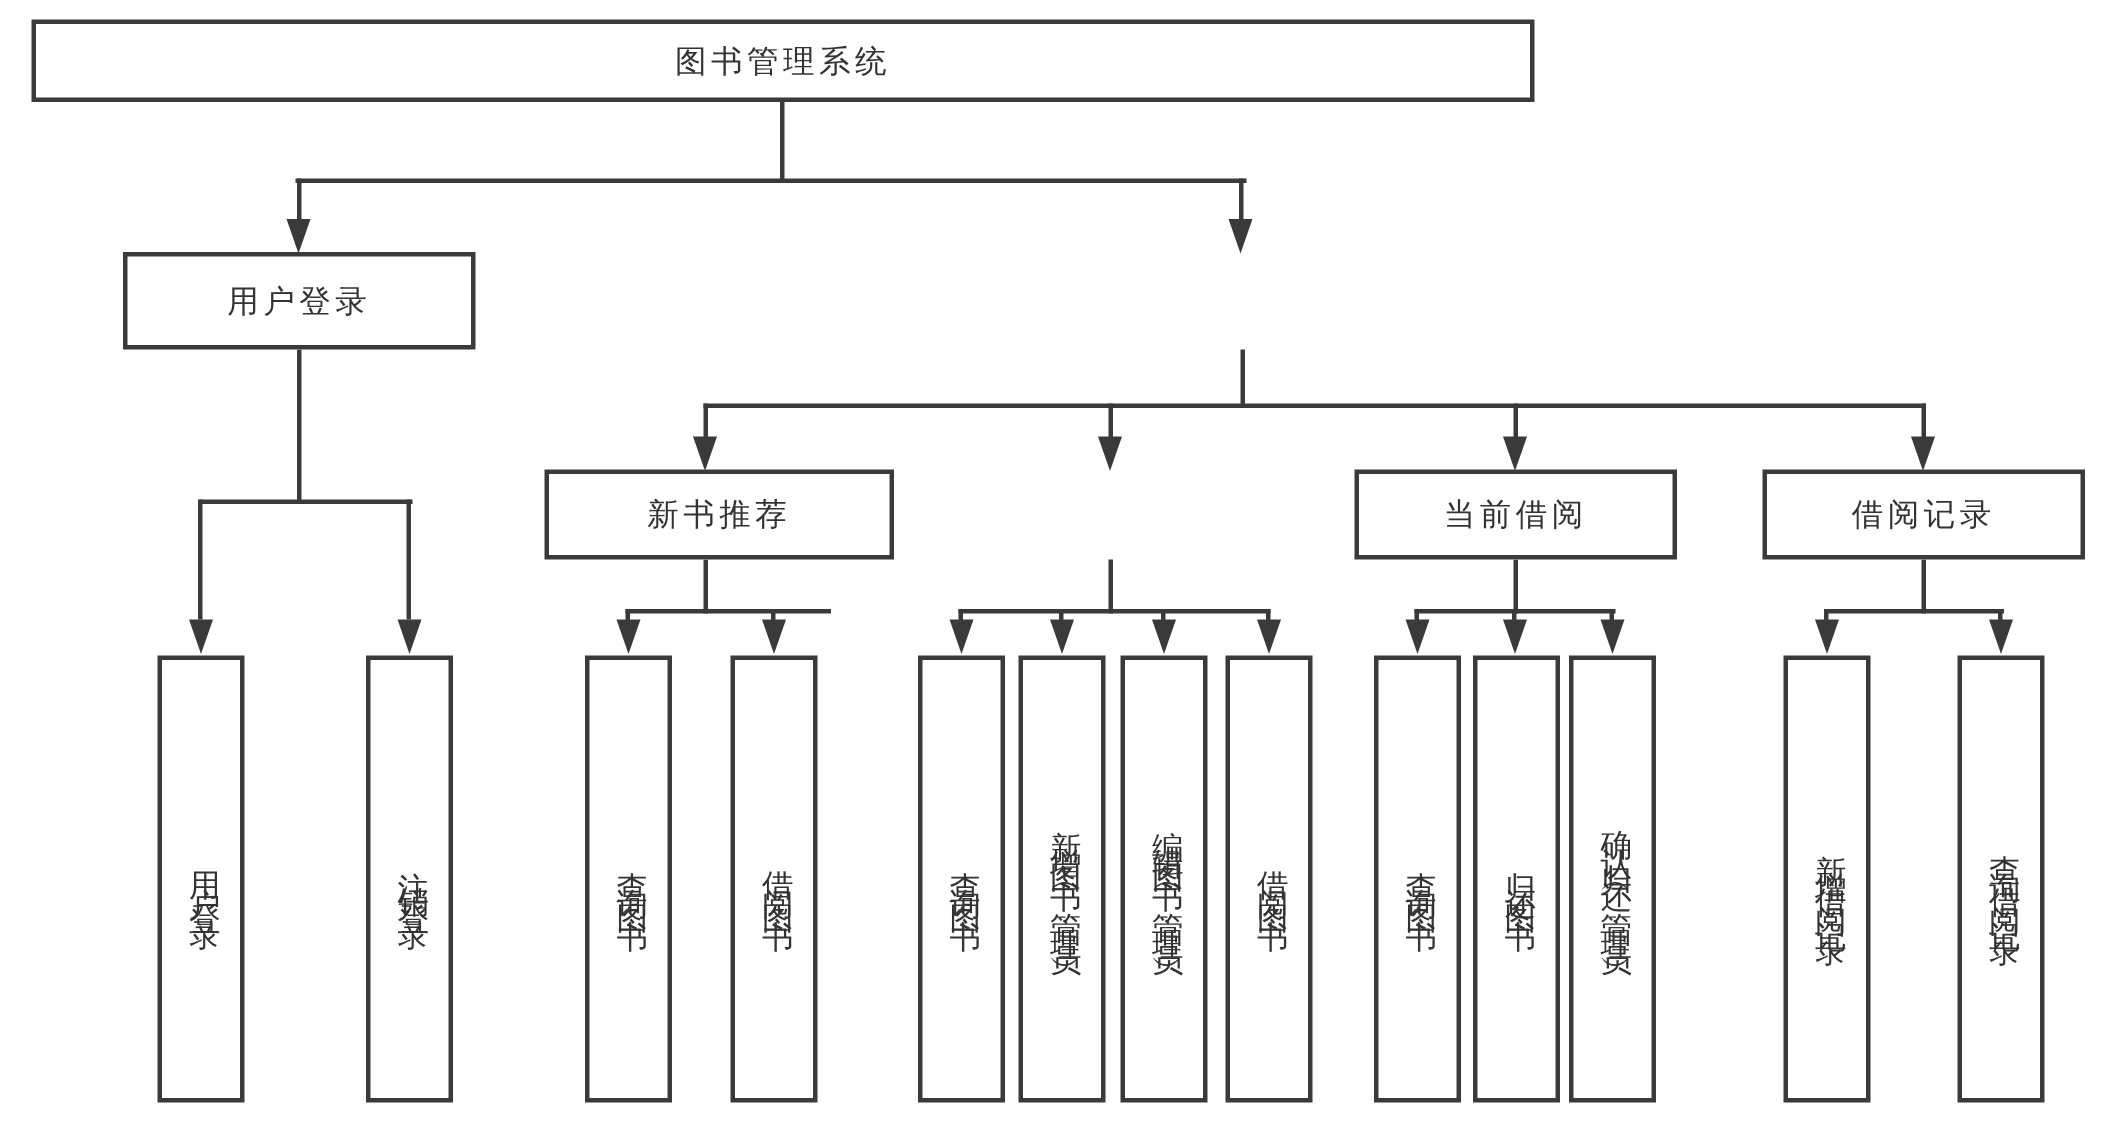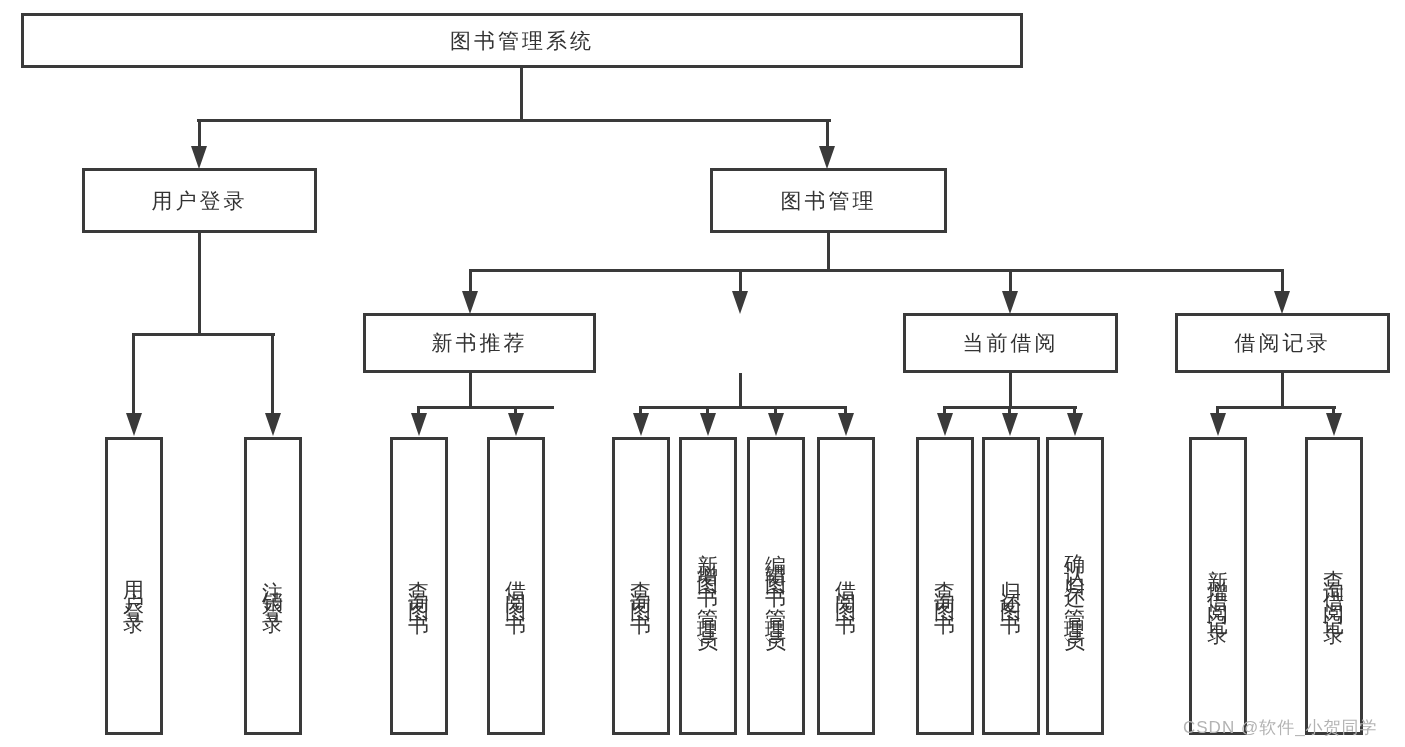--- a/index.html
+++ b/index.html
@@ -1,20 +1,20 @@
 <!DOCTYPE html>
 <html><head>
 <meta charset="utf-8">
 <style>
   html,body { margin:0; padding:0; background:#ffffff; }
   .stage {
     position:relative;
     width:1405px; height:747px;
     background:#ffffff;
-    font-family:Liberation Sans, sans-serif;
+    font-family:Liberation Mono, monospace;
     overflow:hidden;
   }
   .box {
     position:absolute;
     box-sizing:border-box;
     border:3px solid #3a3a3a;
     background:#ffffff;
     display:flex;
     align-items:center;
     justify-content:center;
@@ -112,23 +112,20 @@
   <div class="line" style="left:1332px;top:406px;width:3px;height:9px"></div>
   <div class="head" style="left:1326px;top:413px"></div>
 
   <div class="box hbox" style="left:21px;top:13px;width:1002px;height:55px">
     <span class="lbl">图书管理系统</span>
   </div>
 
   <div class="box hbox" style="left:82px;top:168px;width:235px;height:65px">
     <span class="lbl">用户登录</span>
   </div>
-  <div class="box hbox" style="left:710px;top:168px;width:237px;height:65px">
-    <span class="lbl">图书管理</span>
-  </div>
 
   <div class="box hbox" style="left:363px;top:313px;width:233px;height:60px">
     <span class="lbl">新书推荐</span>
   </div>
   <div class="box hbox" style="left:1175px;top:313px;width:215px;height:60px">
     <span class="lbl">借阅记录</span>
   </div>
   <div class="box hbox" style="left:903px;top:313px;width:215px;height:60px">
     <span class="lbl">当前借阅</span>
   </div>
@@ -170,15 +167,14 @@
     <span class="lbl">确认归还（管理员）</span>
   </div>
 
   <div class="box vbox" style="left:1189px;top:437px;width:58px;height:298px">
     <span class="lbl">新增借阅记录</span>
   </div>
   <div class="box vbox" style="left:1305px;top:437px;width:58px;height:298px">
     <span class="lbl">查询借阅记录</span>
   </div>
 
-  <span class="watermark">CSDN @软件_小贺同学</span>
 
 </div>
 
 </body></html>

